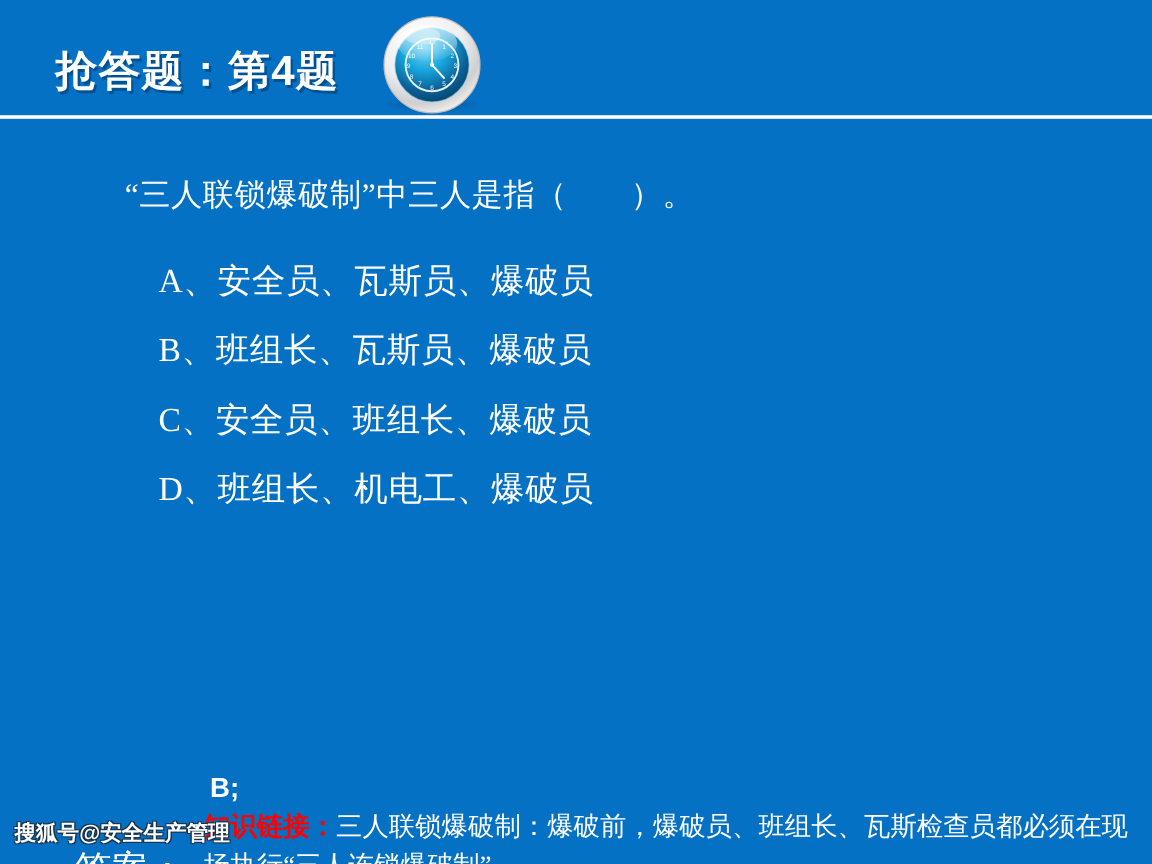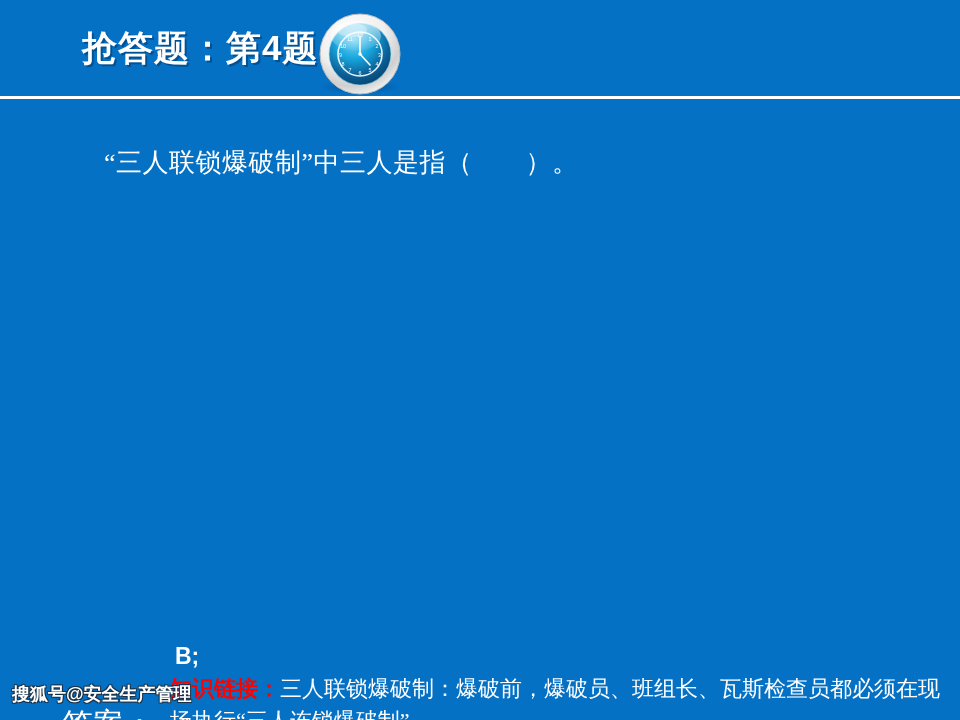--- a/index.html
+++ b/index.html
@@ -27,30 +27,29 @@
     position: absolute;
     left: 0;
     top: 0;
     width: 960px;
     height: 98px;
   }
 
   .title {
     position: absolute;
     left: 46px;
-    top: 26px;
+    top: 38px;
     font-family: "Liberation Sans", sans-serif;
     font-weight: bold;
     font-size: 35px;
     line-height: 44px;
     letter-spacing: 1px;
     color: #ffffff;
     text-shadow: 2px 2px 0 rgba(0, 55, 105, 0.55);
     white-space: nowrap;
-    margin-left: 36px;
   }
 
   .clock-wrap {
     position: absolute;
     left: 312px;
     top: 12px;
     width: 96px;
     height: 88px;
   }
 
@@ -241,20 +240,34 @@
       </svg>
     </div>
 
     <div class="header-rule"></div>
   </div>
 
   <div class="body">
 
     <div class="question">“三人联锁爆破制”中三人是指（　　）。</div>
 
+    <div class="options">
+      <div class="option">
+        <span class="opt-letter">A、</span><span>安全员、瓦斯员、爆破员</span>
+      </div>
+      <div class="option">
+        <span class="opt-letter">B、</span><span>班组长、瓦斯员、爆破员</span>
+      </div>
+      <div class="option">
+        <span class="opt-letter">C、</span><span>安全员、班组长、爆破员</span>
+      </div>
+      <div class="option">
+        <span class="opt-letter">D、</span><span>班组长、机电工、爆破员</span>
+      </div>
+    </div>
 
     <div class="answer-block">
       <div class="answer-label">答案：</div>
       <div class="answer-letter">B;</div>
       <div class="explain">
         <span class="tag">知识链接：</span><span>三人联锁爆破制：爆破前，爆破员、班组长、瓦斯检查员都必须在现场执行“三人连锁爆破制”。</span>
       </div>
     </div>
   </div>
 

